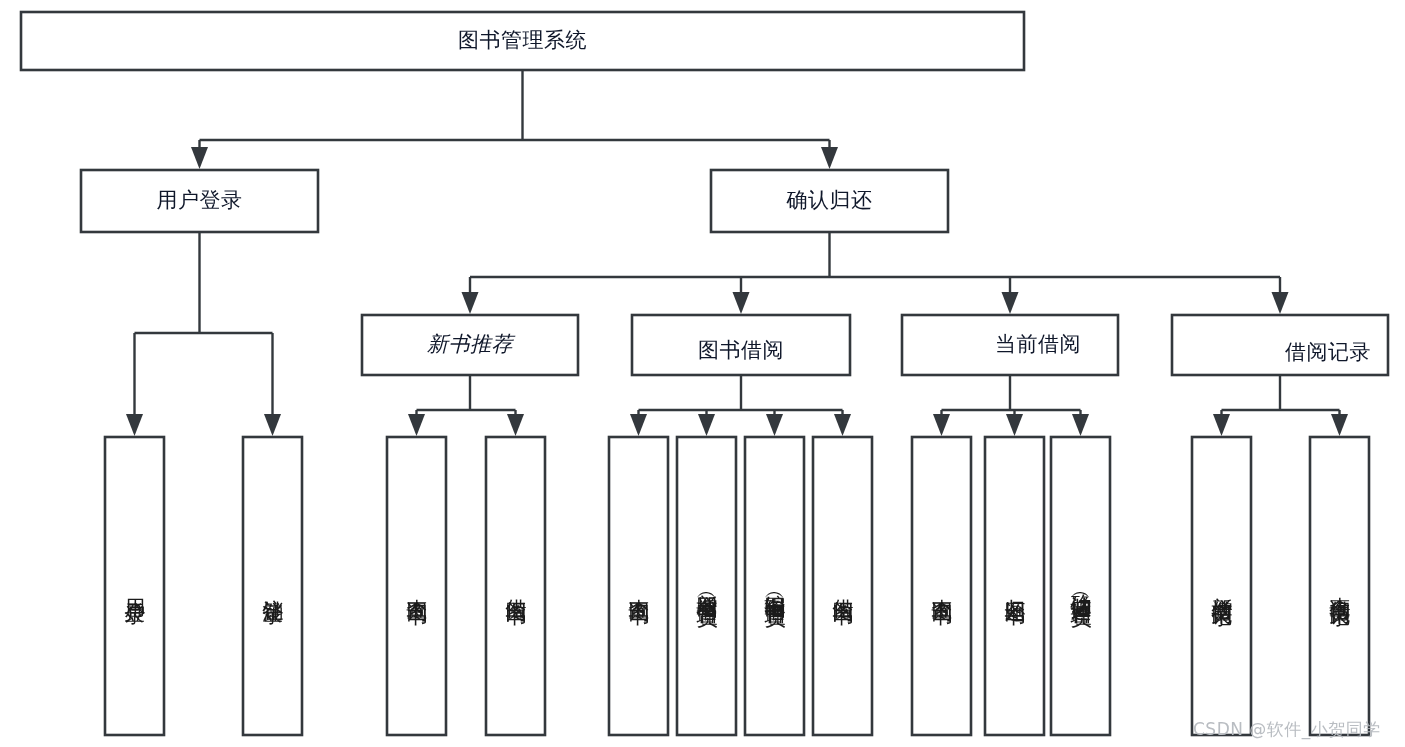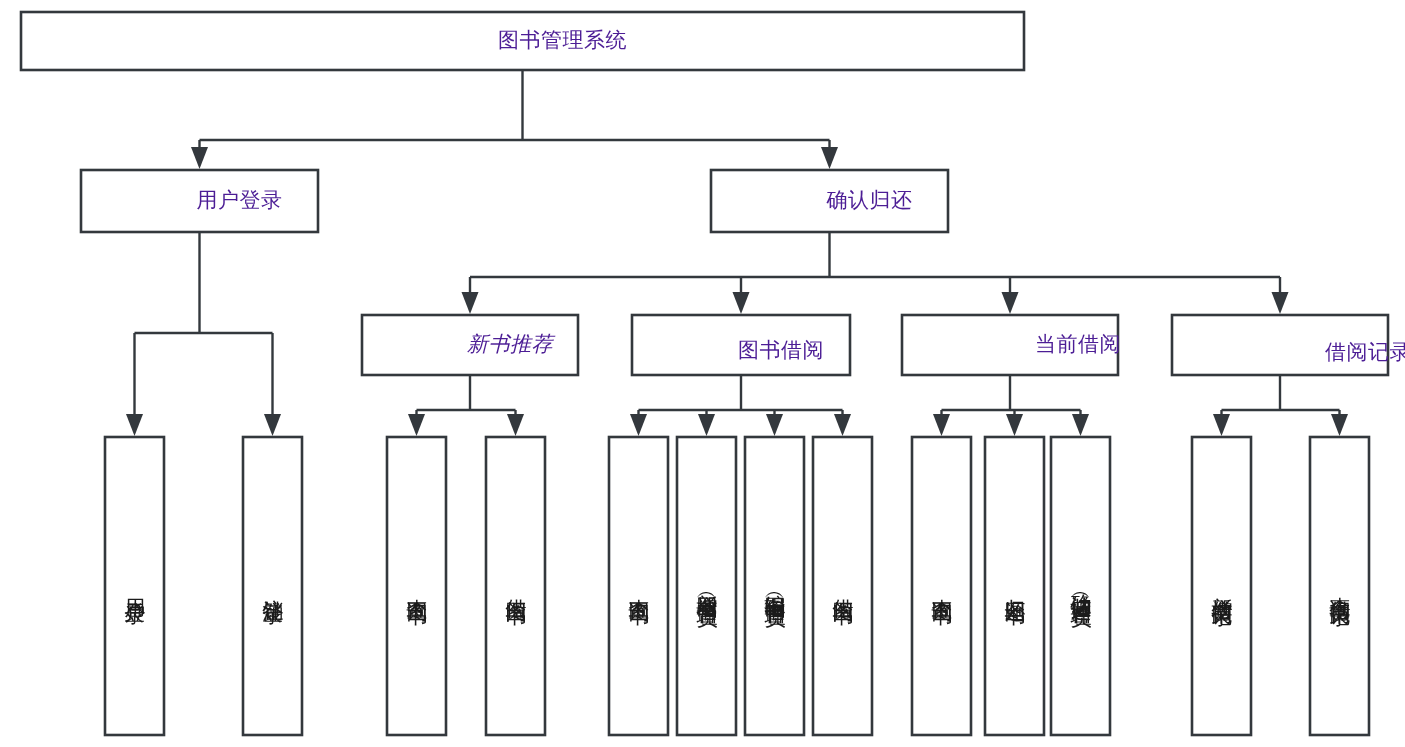--- a/index.html
+++ b/index.html
@@ -45,28 +45,27 @@
   }
   .arrow-head {
     fill: #33383d;
     stroke: none;
   }
   .node-label {
     position: absolute;
     display: flex;
     align-items: center;
     justify-content: center;
-    color: #4c1d95;
+    color: #0f172a;
     font-family: "DejaVu Sans", "Liberation Sans", sans-serif;
     font-size: 21px;
     line-height: 1.1;
     letter-spacing: 0.5px;
     white-space: nowrap;
     pointer-events: none;
-    padding-left: 40px;
   }
   .leaf-label {
     position: absolute;
     display: flex;
     align-items: center;
     justify-content: center;
     color: #1b1b1b;
     font-family: "DejaVu Sans", "Liberation Sans", sans-serif;
     font-size: 21px;
     letter-spacing: 2px;
@@ -186,14 +185,15 @@
       <div class="leaf-label" style="left: 677px; top: 445px; width: 59px; height: 282px;">新增图书（管理员）</div>
       <div class="leaf-label" style="left: 745px; top: 445px; width: 59px; height: 282px;">编辑图书（管理员）</div>
       <div class="leaf-label" style="left: 813px; top: 445px; width: 59px; height: 282px;">借阅图书</div>
       <div class="leaf-label" style="left: 912px; top: 445px; width: 59px; height: 282px;">查询图书</div>
       <div class="leaf-label" style="left: 985px; top: 445px; width: 59px; height: 282px;">归还图书</div>
       <div class="leaf-label" style="left: 1051px; top: 445px; width: 59px; height: 282px;">确认归还（管理员）</div>
       <div class="leaf-label" style="left: 1192px; top: 445px; width: 59px; height: 282px;">新增借阅记录</div>
       <div class="leaf-label" style="left: 1310px; top: 445px; width: 59px; height: 282px;">查询借阅记录</div>
     </div>
 
+  <div class="watermark" style="left: 1193px; top: 718px;">CSDN @软件_小贺同学</div>
 
 </div>
 
 </body></html>

